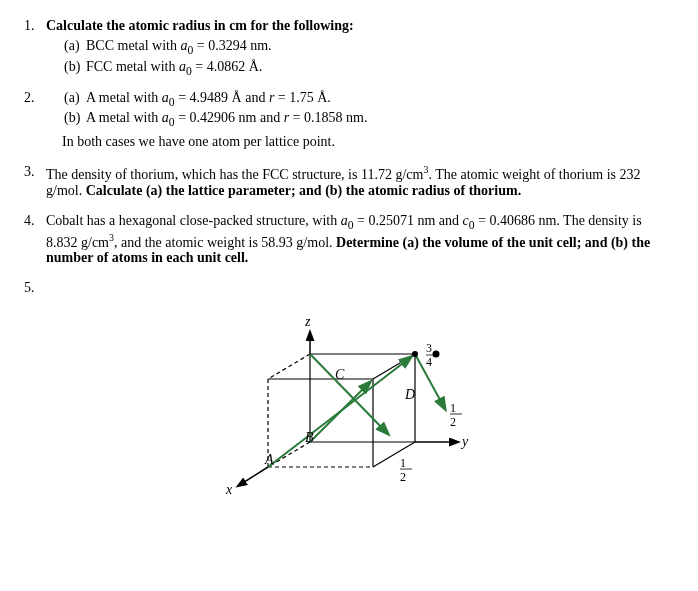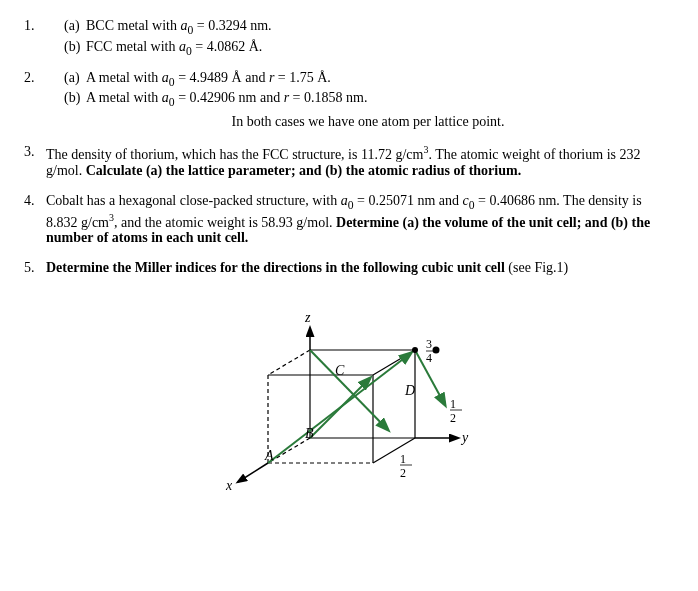--- a/index.html
+++ b/index.html
@@ -50,20 +50,21 @@
     svg text {
       font-family: "Times New Roman", Times, serif;
     }
   </style>
 </head>
 <body>
 
 <div class="problem">
   <div class="problem-number">1.</div>
   <div class="problem-content">
+    <p><span class="bold">Calculate the atomic radius in cm for the following:</span></p>
     <div class="sub-item">
       <span class="sub-label">(a)</span>
       <span class="sub-content">BCC metal with <span class="math">a</span><sub>0</sub> = 0.3294 nm.</span>
     </div>
     <div class="sub-item">
       <span class="sub-label">(b)</span>
       <span class="sub-content">FCC metal with <span class="math">a</span><sub>0</sub> = 4.0862 Å.</span>
     </div>
   </div>
 </div>
@@ -72,42 +73,41 @@
   <div class="problem-number">2.</div>
   <div class="problem-content">
     <div class="sub-item">
       <span class="sub-label">(a)</span>
       <span class="sub-content">A metal with <span class="math">a</span><sub>0</sub> = 4.9489 Å and <span class="math">r</span> = 1.75 Å.</span>
     </div>
     <div class="sub-item">
       <span class="sub-label">(b)</span>
       <span class="sub-content">A metal with <span class="math">a</span><sub>0</sub> = 0.42906 nm and <span class="math">r</span> = 0.1858 nm.</span>
     </div>
-    <p style="margin-top:5px; margin-left:16px;text-align:center;">In both cases we have one atom per lattice point.</p>
+    <p style="margin-top:5px; margin-left:16px;">In both cases we have one atom per lattice point.</p>
   </div>
 </div>
 
 <div class="problem">
   <div class="problem-number">3.</div>
   <div class="problem-content">
     <p>The density of thorium, which has the FCC structure, is 11.72 g/cm<sup>3</sup>. The atomic weight of thorium is 232 g/mol. <span class="bold">Calculate (a) the lattice parameter; and (b) the atomic radius of thorium.</span></p>
   </div>
 </div>
 
 <div class="problem">
   <div class="problem-number">4.</div>
   <div class="problem-content">
     <p>Cobalt has a hexagonal close-packed structure, with <span class="math">a</span><sub>0</sub> = 0.25071 nm and <span class="math">c</span><sub>0</sub> = 0.40686 nm.  The density is 8.832 g/cm<sup>3</sup>, and the atomic weight is 58.93 g/mol.  <span class="bold">Determine (a) the volume of the unit cell; and (b) the number of atoms in each unit cell.</span></p>
   </div>
 </div>
 
 <div class="problem">
   <div class="problem-number">5.</div>
   <div class="problem-content">
-    <p><span class="bold">Determine the Miller indices for the directions in the following cubic unit cell</span> (see Fig.1)</p>
 
     <div class="diagram-container">
       <svg width="420" height="200" style="overflow:visible;">
 
         <line x1="160" y1="148" x2="265" y2="148" stroke="#000" stroke-width="1.2"></line>
 
         <line x1="265" y1="148" x2="223" y2="173" stroke="#000" stroke-width="1.2"></line>
 
         <line x1="160" y1="148" x2="118" y2="173" stroke="#000" stroke-width="1.2" stroke-dasharray="4,3"></line>
 

